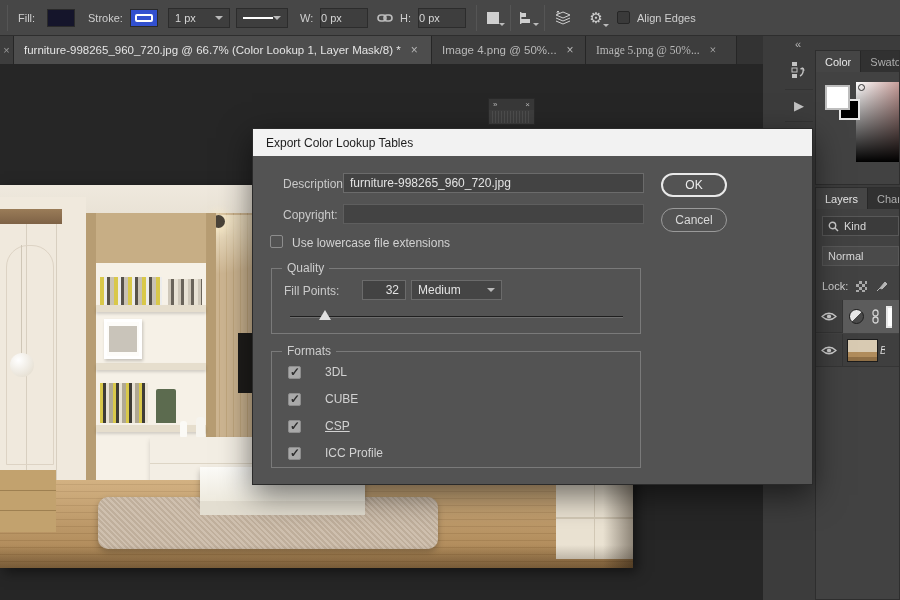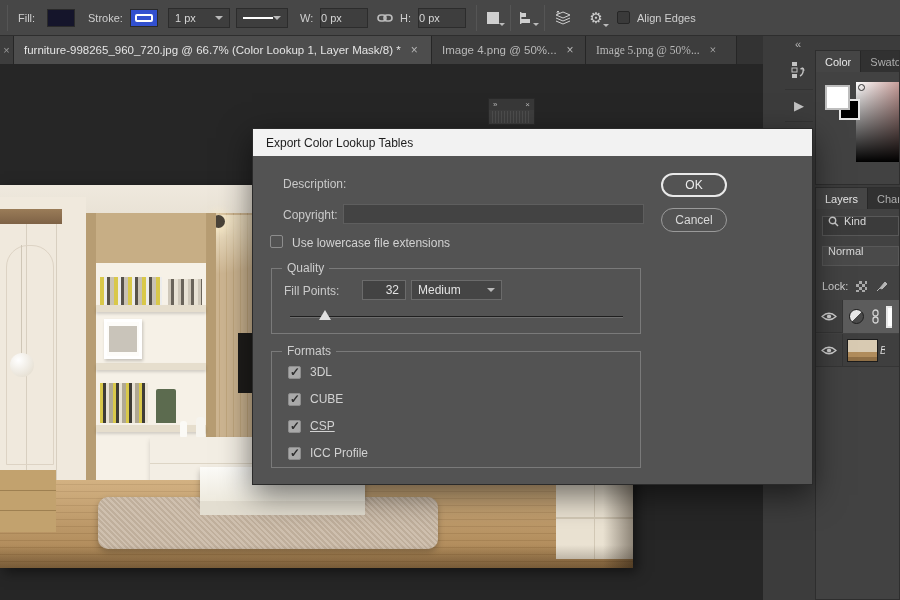--- a/index.html
+++ b/index.html
@@ -59,21 +59,21 @@
   .ptab.active { background:#454545; color:#e8e8e8; }
   .fgbg-white { position:absolute; left:9px; top:34px; width:25px; height:25px; background:#fff; border:2px solid #bdbdbd; z-index:2; }
   .fgbg-black { position:absolute; left:23px; top:48px; width:21px; height:21px; background:#000; border:2px solid #e7e7e7; z-index:1; }
   .grad-square { position:absolute; left:40px; top:31px; width:45px; height:80px;
     background:linear-gradient(to bottom, rgba(0,0,0,0) 0%, #000 100%), linear-gradient(to right,#ffffff,#c59a96); }
   .grad-marker { position:absolute; left:42px; top:33px; width:7px; height:7px; border:1px solid #333; border-radius:50%; }
 
   .lp-row { position:absolute; left:6px; width:79px; height:20px; display:flex; align-items:center;
     font-size:11px; color:#cfcfcf; }
   .lp-box { position:absolute; left:6px; width:77px; height:20px; border:1px solid #585858; background:#4a4a4a;
-    display:flex; align-items:flex-end; font-size:11px; color:#d9d9d9; padding:8px 5px; }
+    display:flex; align-items:center; font-size:11px; color:#d9d9d9; padding:0 5px; }
   .layer-row { position:absolute; left:0; width:85px; height:33px; background:#3f3f3f; border-bottom:1px solid #353535; }
   .eye-cell { position:absolute; left:0; top:0; width:27px; height:33px; border-right:1px solid #353535;
     display:flex; align-items:center; justify-content:center; }
   .row-content { position:absolute; left:27px; top:0; width:58px; height:33px; display:flex; align-items:center; }
   .layer-row.sel .row-content { background:#5c5c5c; }
   .adj-circle { width:15px; height:15px; border-radius:50%; border:1px solid #1f1f1f; margin-left:6px;
     background:linear-gradient(135deg,#e8e8e8 50%, #4a4a4a 50%); }
   .thumb { width:31px; height:23px; margin-left:4px; border:1px solid #1c1c1c;
     background:linear-gradient(to bottom,#d8cab2 0 55%, #b08c5c 55% 80%, #8f6f46 80%); }
   .bg-label { font-size:10px; font-style:italic; color:#dddddd; margin-left:2px; white-space:nowrap; overflow:hidden; width:5px; }
@@ -91,21 +91,21 @@
   .pill-btn.ok { border:2px solid #e9e9e9; }
   .pill-btn.cancel { border:1px solid #9a9a9a; color:#d9d9d9; }
   .dlg-cb { position:absolute; width:13px; height:13px; border:1px solid #8d8d8d; border-radius:2px; background:transparent; }
   .dlg-cb.checked { background:#a9a9a9; border-color:#8d8d8d; }
   .dlg-cb.checked::after { content:"✓"; position:absolute; left:1px; top:-2px; color:#2e2e2e; font-size:12px; font-weight:bold; }
   .group { position:absolute; left:18px; width:370px; border:1px solid #7a7a7a; }
   .group-legend { position:absolute; top:-8px; left:10px; background:#535353; padding:0 5px; color:#cdcdcd; font-size:12px; }
   .slider-track { position:absolute; height:2px; background:#1f1f1f; border-bottom:1px solid #6e6e6e; }
   .slider-thumb { position:absolute; width:0; height:0; border-left:6px solid transparent; border-right:6px solid transparent;
     border-bottom:10px solid #e0e0e0; }
-  .fmt-row { position:absolute; left:16px; display:flex; align-items:center; gap:9px; color:#d2d2d2; }
+  .fmt-row { position:absolute; left:16px; display:flex; align-items:center; gap:24px; color:#d2d2d2; }
 </style>
 </head>
 <body>
 
 <div class="app">
 
   <div class="options-bar">
     <div class="vdiv" style="left:7px"></div>
     <span class="ob-label" style="left:18px">Fill:</span>
     <div class="swatch" style="left:47px; background:#15152b;"></div>
@@ -344,20 +344,21 @@
           <span class="bg-label">Background</span>
         </div>
       </div>
     </div>
   </div>
 
   <div class="dialog">
     <div class="dlg-title">Export Color Lookup Tables</div>
 
     <span class="dlg-label" style="left:30px; top:48px;">Description:</span>
+    <input class="dlg-input" style="left: 90px; top: 44px; width: 301px;" value="furniture-998265_960_720.jpg">
 
     <span class="dlg-label" style="left:30px; top:79px;">Copyright:</span>
     <input class="dlg-input" style="left: 90px; top: 75px; width: 301px; border-color: rgb(94, 94, 94);" value="">
 
     <div class="pill-btn ok" style="left:408px; top:44px;">
         <span>OK</span>
       </div>
     <div class="pill-btn cancel" style="left:408px; top:79px;">
         <span>Cancel</span>
       </div>

